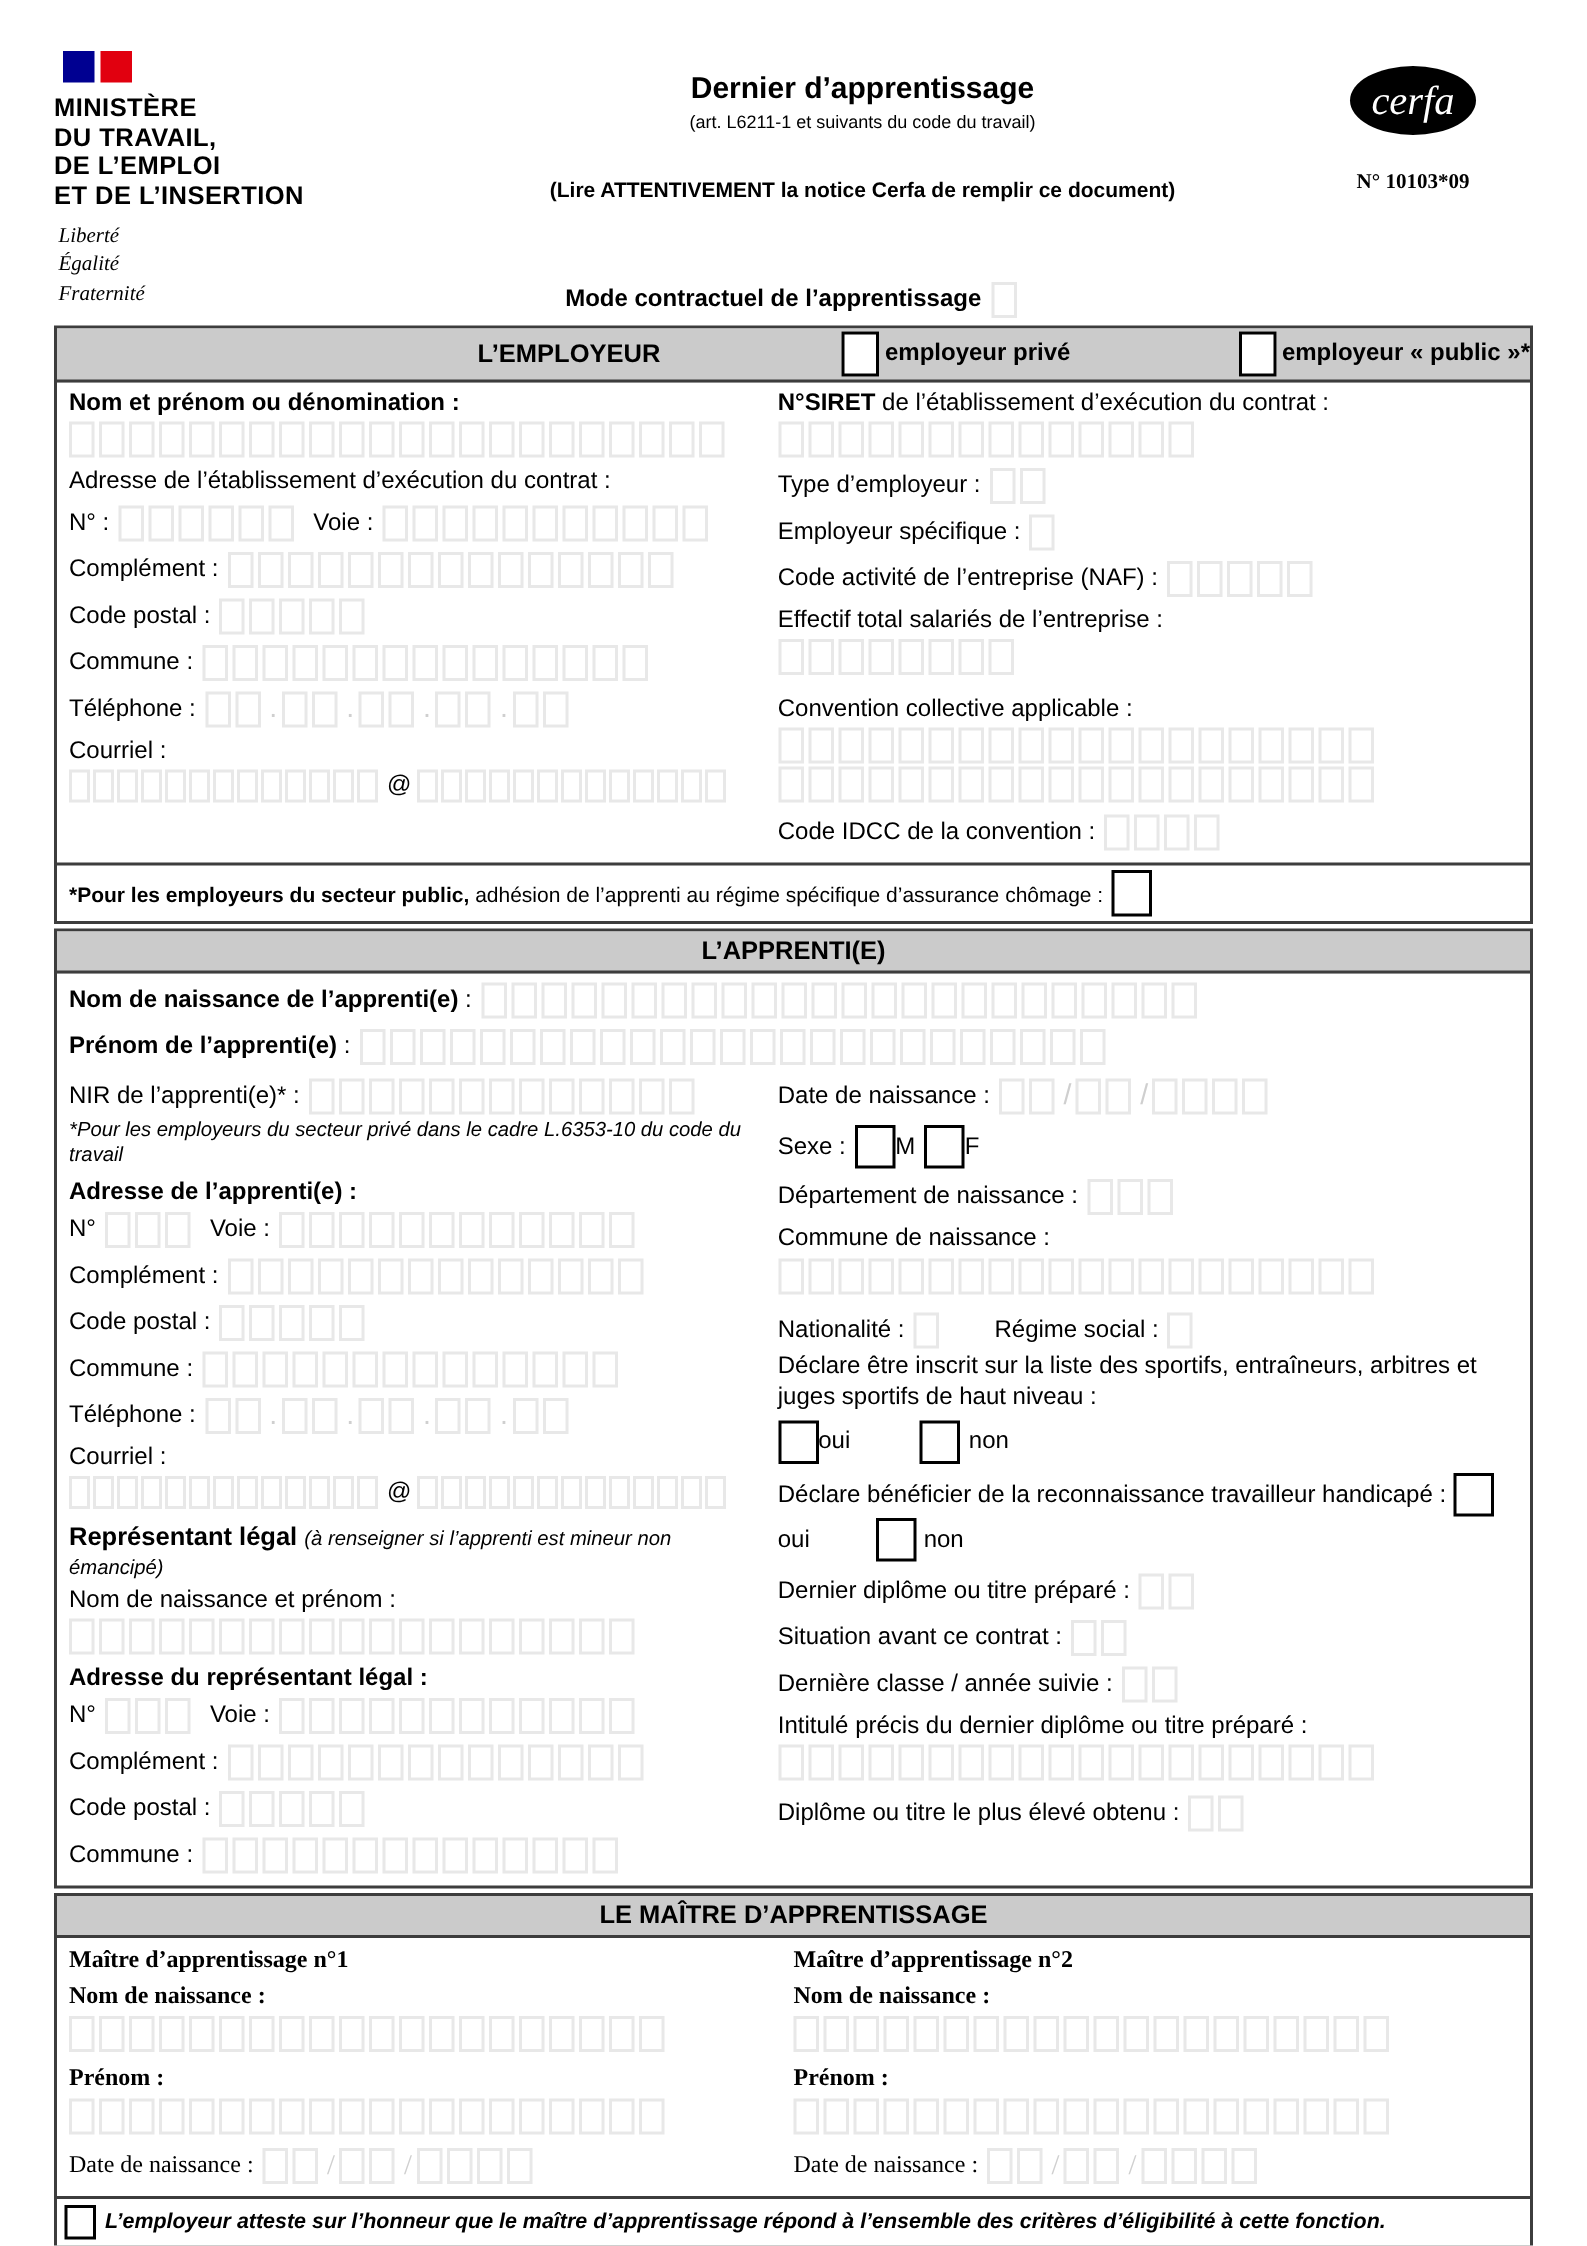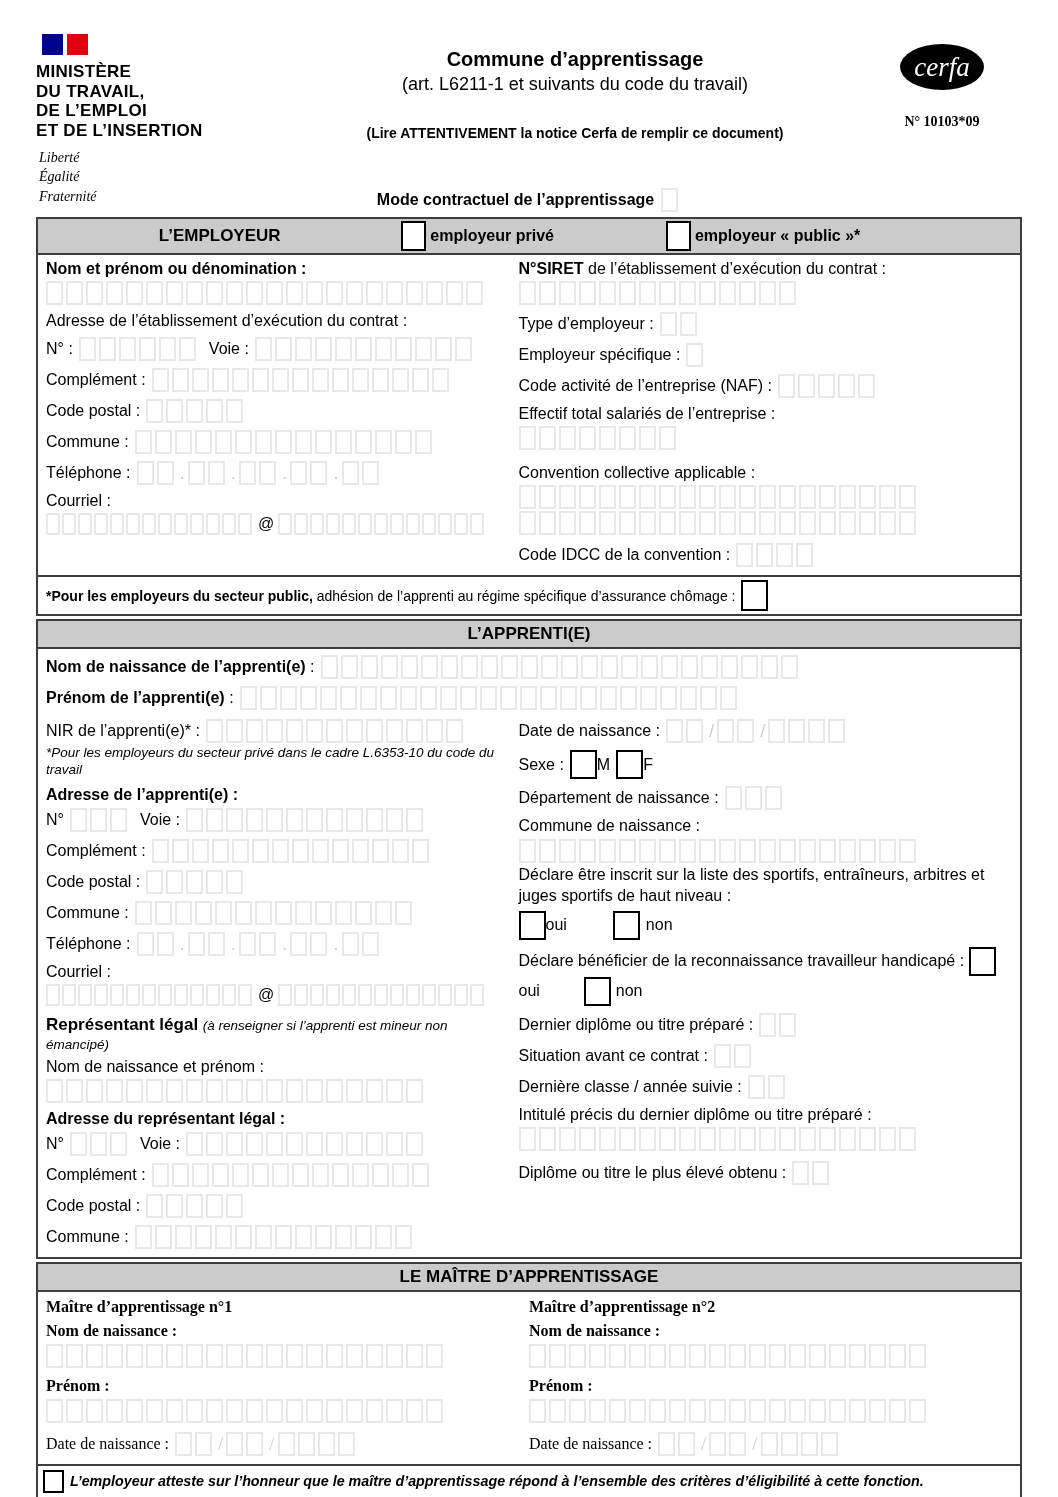--- a/index.html
+++ b/index.html
@@ -16,21 +16,21 @@
   .logo{ width:252px; }
   .flag{ display:flex; gap:4px; margin:0 0 7px 6px; }
   .flag span{ width:21px; height:21px; display:block; }
   .flag .fb{ background:var(--blue); }
   .flag .fr{ background:var(--red); }
   .min-name{ font-weight:bold; font-size:17px; line-height:1.16; letter-spacing:.3px; }
   .motto{ font-family:"Liberation Serif", serif; font-style:italic; font-size:14px;
           line-height:1.4; margin:7px 0 0 3px; }
   .titleblock{ flex:1; text-align:center; padding-top:14px; }
   .doc-title{ font-size:20px; font-weight:bold; }
-  .doc-sub{ font-size:18px; margin-top:3px; }
+  .doc-sub{ font-size:12px; margin-top:3px; }
   .doc-notice{ font-size:14px; font-weight:bold; margin-top:30px; }
   .cerfab{ width:160px; text-align:center; padding-top:10px; }
   .cerfa-oval{ width:84px; height:46px; background:#000; border-radius:50%;
                color:#fff; font-family:"Liberation Serif", serif; font-style:italic;
                font-size:27px; display:flex; align-items:center; justify-content:center;
                margin:0 auto; }
   .cerfa-num{ font-family:"Liberation Serif", serif; font-weight:bold; font-size:14px;
               margin-top:24px; }
 
   
@@ -50,21 +50,21 @@
   .tight .cell{ width:14px; height:22px; margin-right:2px; }
   .sep{ color:#cfcfcf; font-size:19px; margin:0 3px; }
   .wcheck{ width:25px; height:30px; border:2px solid #000; background:#fff; flex:none; }
   .bcheck{ width:27px; height:29px; border:2px solid #000; background:#fff;
            flex:none; display:inline-block; vertical-align:middle; }
   .bcheck-sm{ width:21px; height:23px; border:2px solid #000; background:#fff; flex:none; }
   .ml6{ margin-left:6px; } .ml10{ margin-left:10px; }
 
   
   .emp-head{ display:flex; align-items:center; background:var(--hdr-bg);
-             border-bottom:2px solid var(--bd); min-height:36px; padding:2px 0; }
+             border-bottom:2px solid var(--bd); min-height:36px; padding:2px 0;justify-content:flex-end; }
   .emp-title{ width:37%; text-align:center; font-weight:bold; font-size:17px; }
   .opt{ display:flex; align-items:center; gap:4px; font-weight:bold; font-size:16px; }
   .opt2{ margin-left:112px; }
   .emp-body{ display:flex; padding:3px 8px 8px 8px; }
   .col-l{ width:48.5%; padding-right:8px; }
   .col-r{ width:51.5%; padding-left:4px; }
   .foot-note{ display:flex; align-items:center; border-top:2px solid var(--bd);
               padding:3px 8px; font-size:14px; gap:6px; }
   .foot-note .bcheck{ width:27px; height:31px; }
 
@@ -101,21 +101,21 @@
         <div>DE L’EMPLOI</div>
         <div>ET DE L’INSERTION</div>
       </div>
       <div class="motto">
         <div>Liberté</div>
         <div>Égalité</div>
         <div>Fraternité</div>
       </div>
     </div>
     <div class="titleblock">
-      <div class="doc-title">Commune d’apprentissage</div>
+      <div class="doc-title">Dernier d’apprentissage</div>
       <div class="doc-sub">(art. L6211-1 et suivants du code du travail)</div>
       <div class="doc-notice">(Lire ATTENTIVEMENT la notice Cerfa de remplir ce document)</div>
     </div>
     <div class="cerfab">
       <div class="cerfa-oval">cerfa</div>
       <div class="cerfa-num">N° 10103*09</div>
     </div>
   </div>
 
   <div class="modeline">
@@ -808,20 +808,30 @@
               <span class="cell"></span>
               <span class="cell"></span>
               <span class="cell"></span>
               <span class="cell"></span>
               <span class="cell"></span>
               <span class="cell"></span>
               <span class="cell"></span>
               <span class="cell"></span>
             </span>
         </div>
+        <div class="frow" style="margin-top:12px">
+          <span class="lbl">Nationalité :</span>
+          <span class="boxes ml6">
+              <span class="cell"></span>
+            </span>
+          <span class="lbl" style="margin-left:34px">Régime social :</span>
+          <span class="boxes ml6">
+              <span class="cell"></span>
+            </span>
+        </div>
         <div class="wrapline" style="margin-top:2px">Déclare être inscrit sur la liste des sportifs, entraîneurs, arbitres et juges sportifs de haut niveau :</div>
         <div class="frow" style="margin-top:4px">
           <span class="bcheck"></span>
           <span class="lbl">oui</span>
           <span class="bcheck" style="margin-left:46px"></span>
           <span class="lbl ml6">non</span>
         </div>
         <div class="inlineflow">
           <span>Déclare bénéficier de la reconnaissance travailleur handicapé :</span>
           <span class="bcheck"></span>

